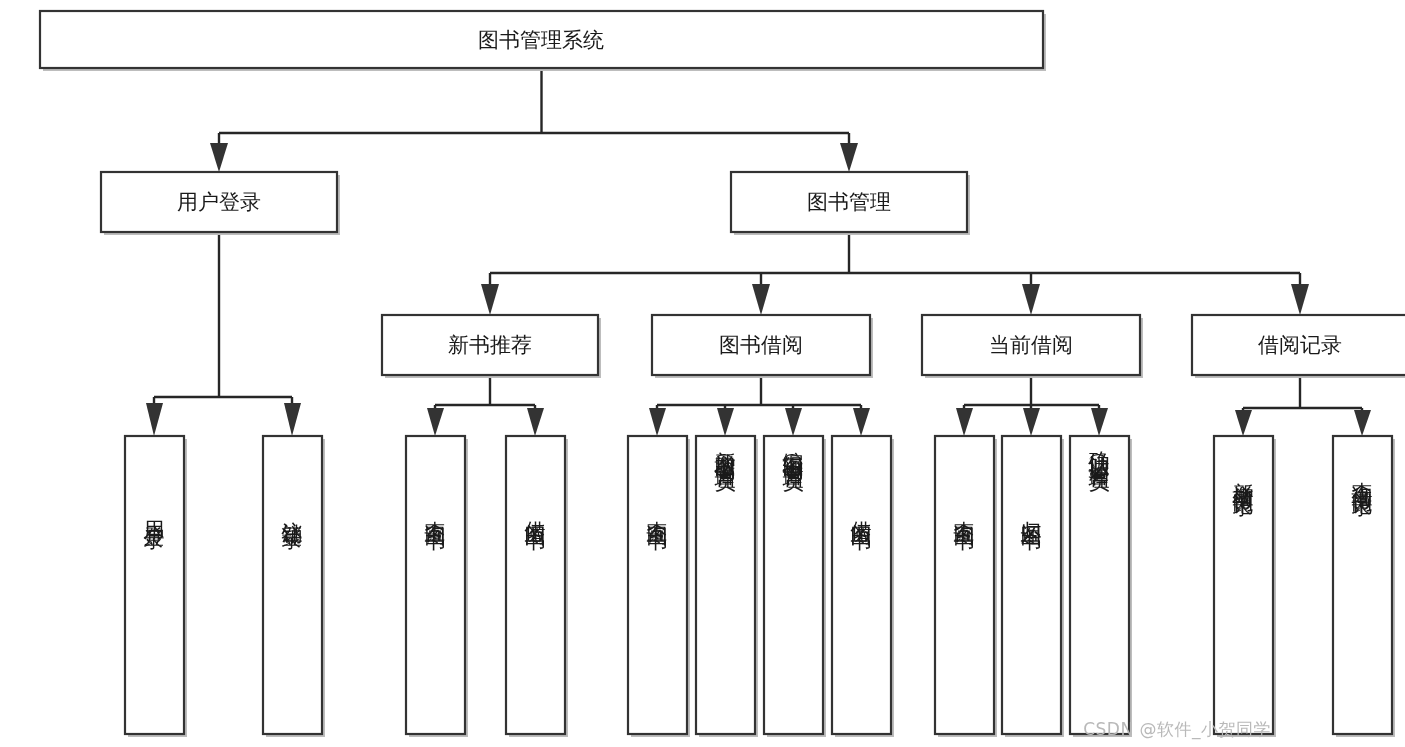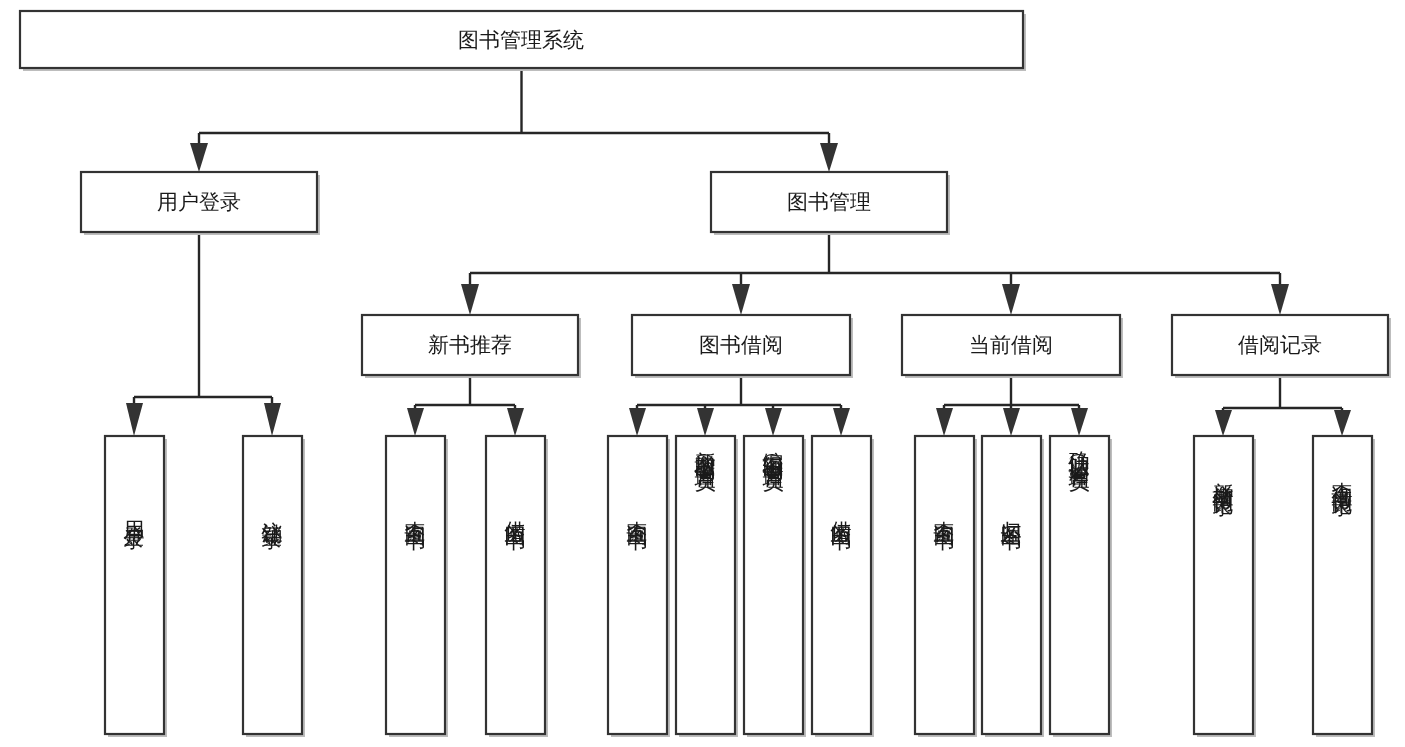--- a/index.html
+++ b/index.html
@@ -13,20 +13,21 @@
     font-family: "DejaVu Sans", "Liberation Sans", sans-serif;
     overflow: hidden;
     position: relative;
   }
   #diagram-root {
     position: absolute;
     left: 0;
     top: 0;
     width: 1263px;
     height: 747px;
+    padding-left: 20px;
   }
   svg.flowchart {
     display: block;
     width: 1405px;
     height: 747px;
   }
   .node-box {
     fill: #ffffff;
     stroke: #333333;
     stroke-width: 2.2;
@@ -251,13 +252,14 @@
       <text class="node-label-v" x="1223" y="474">新增借阅记录</text>
     </g>
     <g>
       <rect class="node-shadow" x="1316" y="439" width="59" height="298"></rect>
       <rect class="node-box" x="1313" y="436" width="59" height="298"></rect>
       <text class="node-label-v" x="1342" y="474">查询借阅记录</text>
     </g>
 
   </svg>
 
+  <div class="watermark-text">CSDN @软件_小贺同学</div>
 </div>
 
 </body></html>

